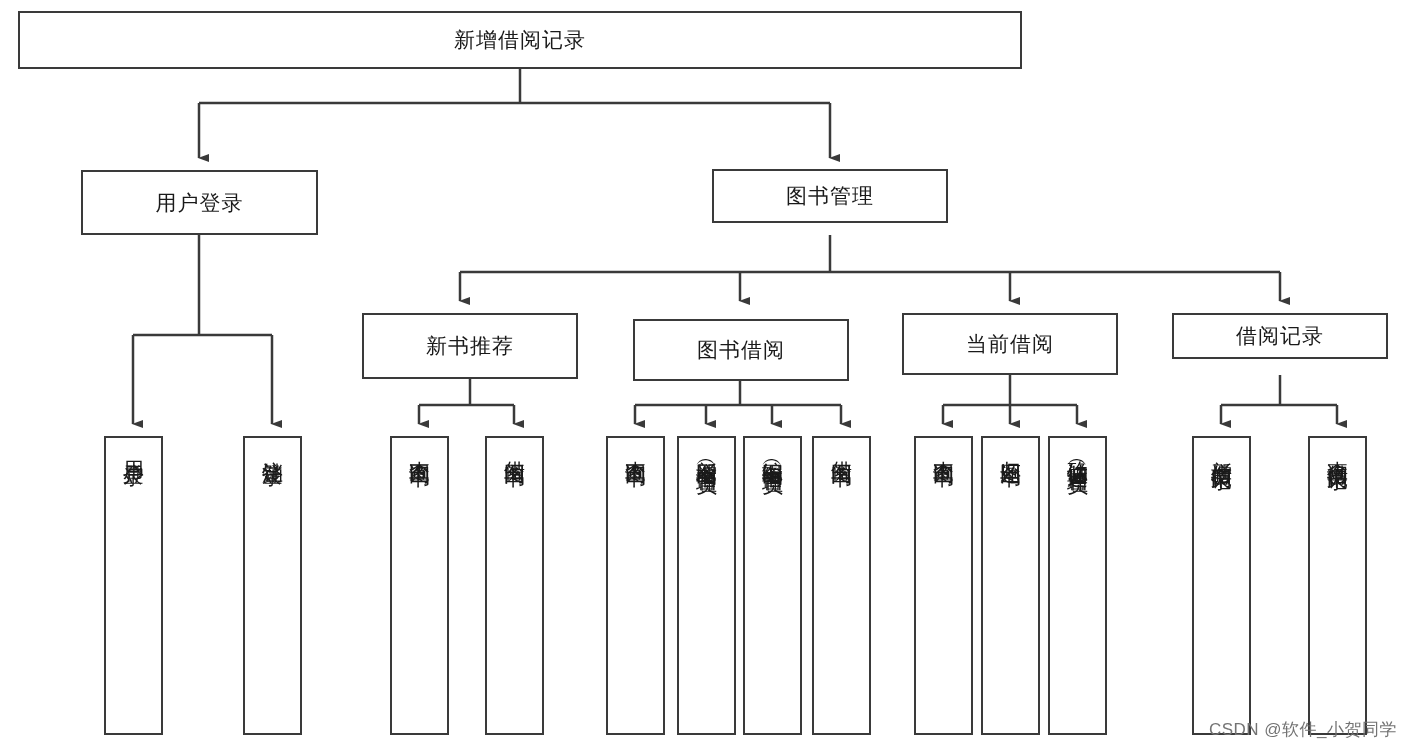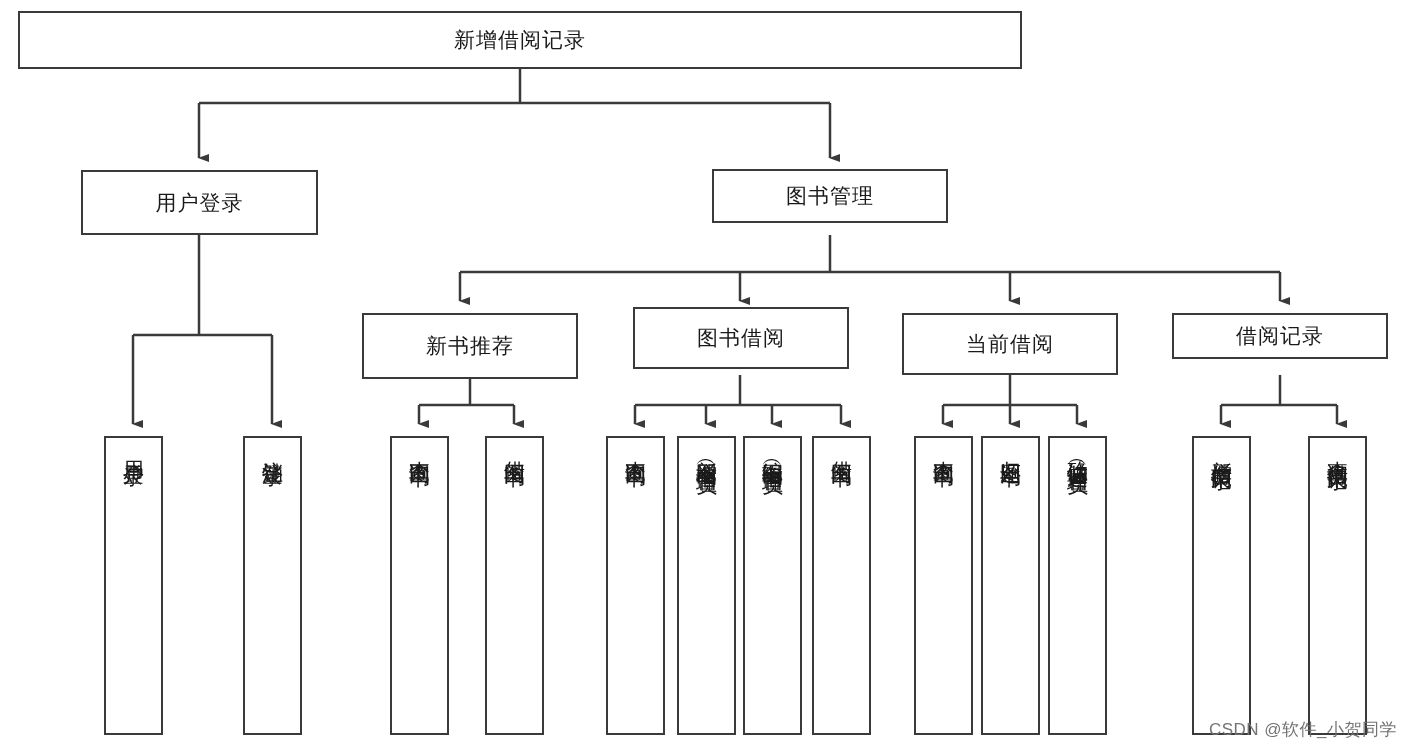--- a/index.html
+++ b/index.html
@@ -120,21 +120,21 @@
   <div class="node horizontal" style="left:81px; top:170px; width:237px; height:65px;">
     <span>用户登录</span>
   </div>
   <div class="node horizontal" style="left:712px; top:169px; width:236px; height:54px;">
     <span>图书管理</span>
   </div>
 
   <div class="node horizontal" style="left:362px; top:313px; width:216px; height:66px;">
     <span>新书推荐</span>
   </div>
-  <div class="node horizontal" style="left:633px; top:307px; width:216px; height:62px;">
+  <div class="node horizontal" style="left:633px; top:319px; width:216px; height:62px;">
     <span>图书借阅</span>
   </div>
   <div class="node horizontal" style="left:902px; top:313px; width:216px; height:62px;">
     <span>当前借阅</span>
   </div>
   <div class="node horizontal" style="left:1172px; top:313px; width:216px; height:46px;">
     <span>借阅记录</span>
   </div>
 
   <div class="node vertical" style="left:104px; top:436px; width:59px; height:299px;">

